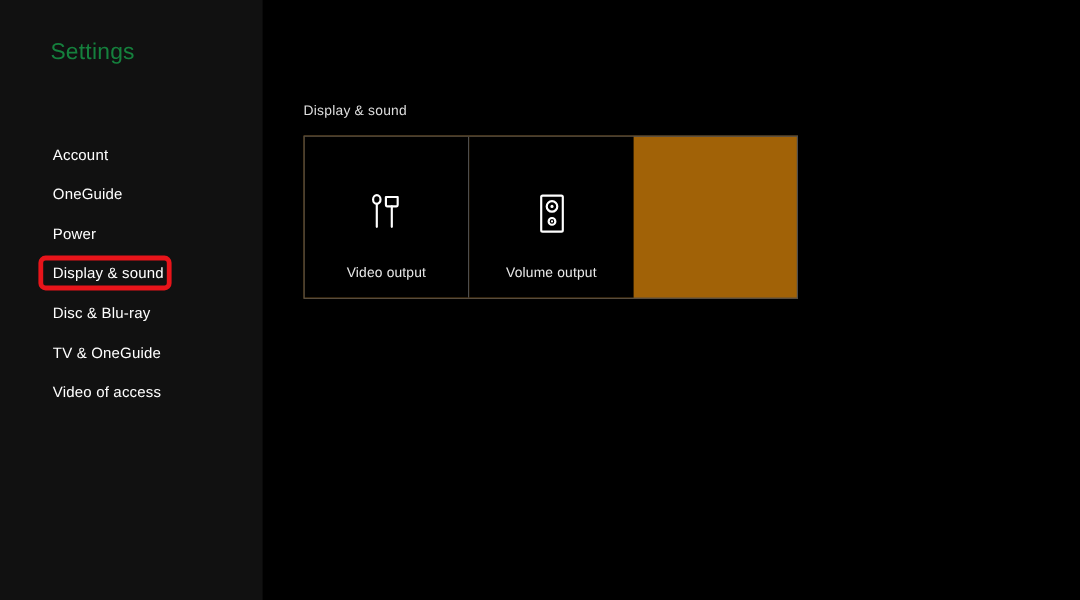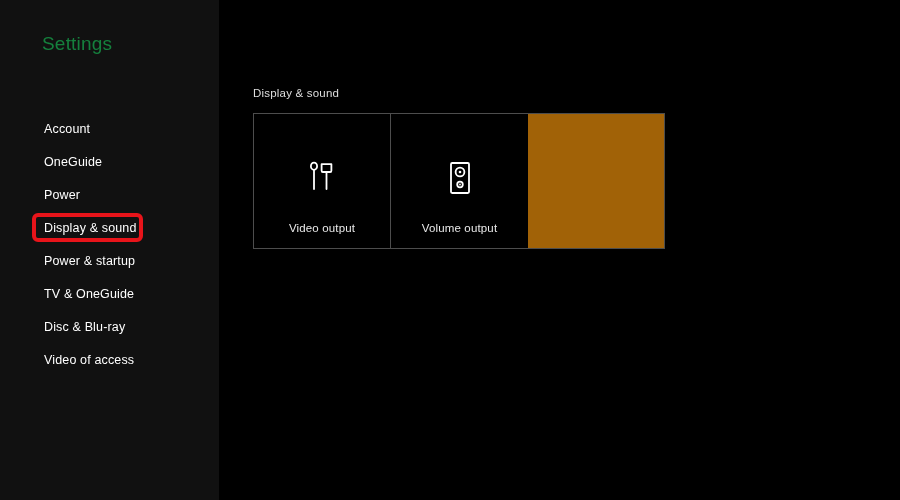--- a/index.html
+++ b/index.html
@@ -119,30 +119,27 @@
         <span class="nav-label">Power</span>
       </div>
 
 
 
       <div class="nav-item highlighted">
         <span class="nav-highlight-box"></span>
         <span class="nav-label">Display &amp; sound</span>
       </div>
 
+
       <div class="nav-item">
-        <span class="nav-label">Power &amp; startup</span>
+        <span class="nav-label">Disc &amp; Blu-ray</span>
       </div>
 
       <div class="nav-item">
         <span class="nav-label">TV &amp; OneGuide</span>
-      </div>
-
-      <div class="nav-item">
-        <span class="nav-label">Disc &amp; Blu-ray</span>
       </div>
 
       <div class="nav-item">
         <span class="nav-label">Video of access</span>
       </div>
 
     </div>
   </div>
 
   <div id="content">

